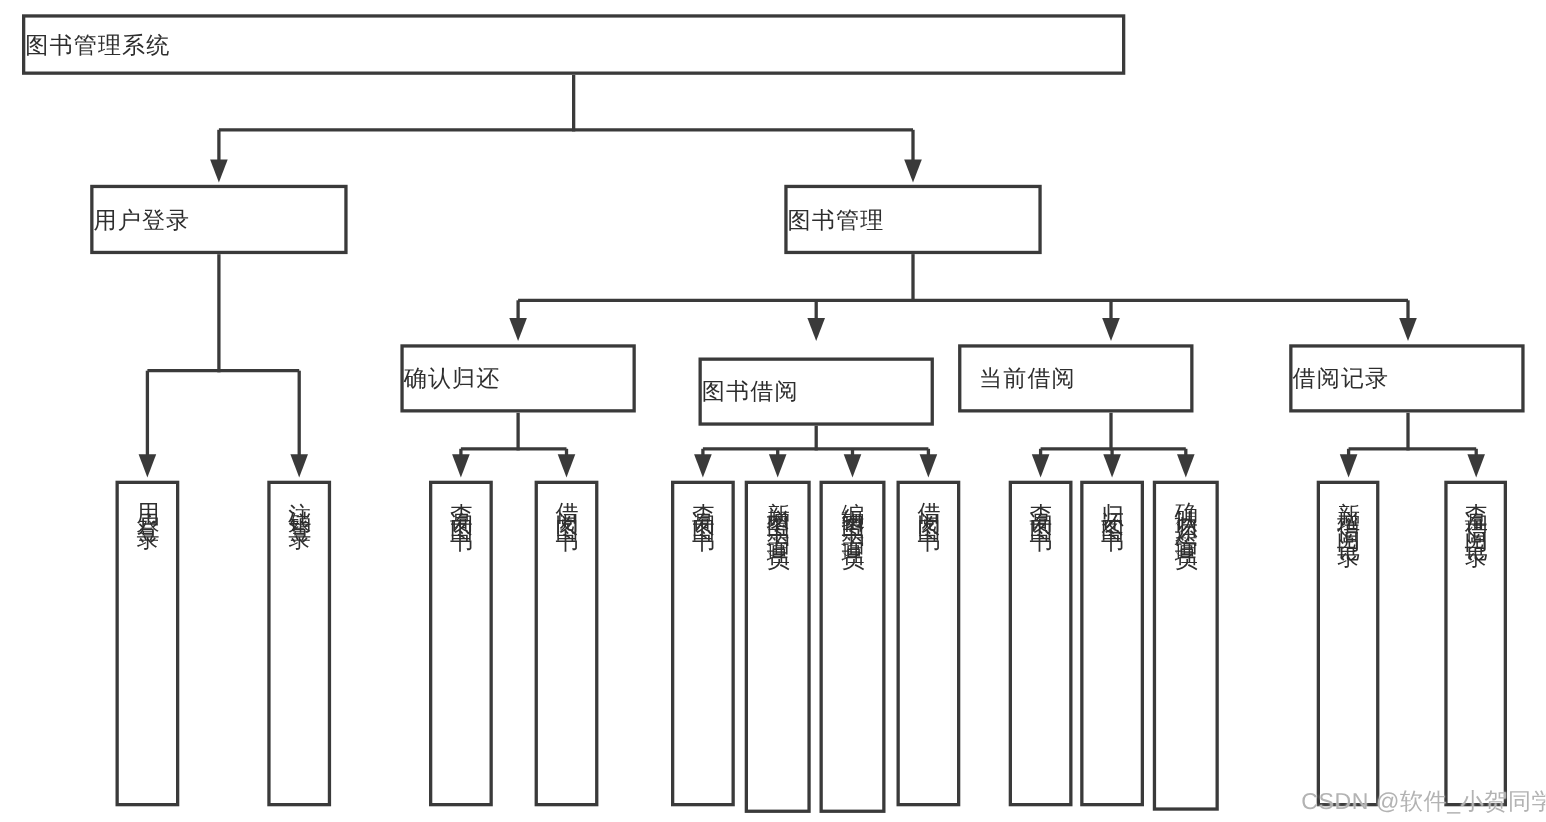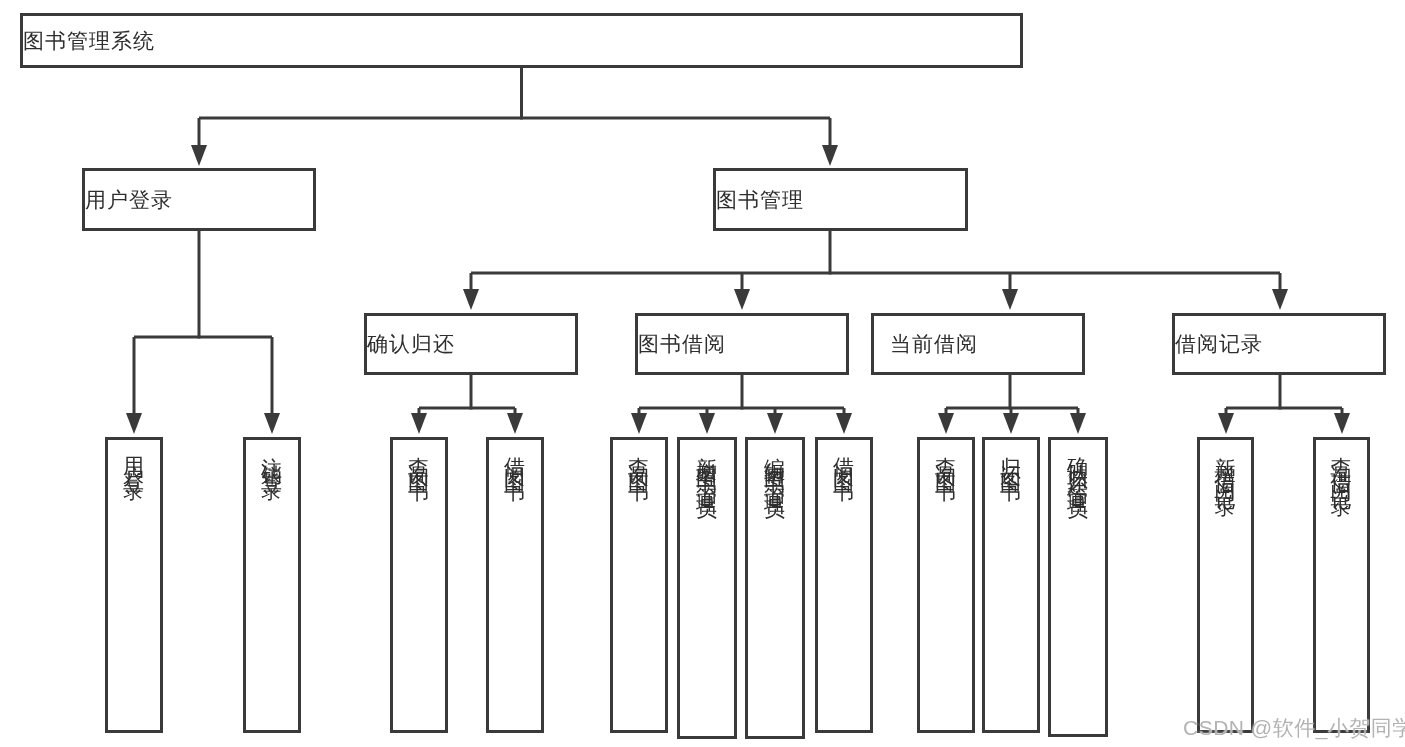--- a/index.html
+++ b/index.html
@@ -39,25 +39,25 @@
     writing-mode: vertical-rl;
     letter-spacing: 8px;
     line-height: 1;
     text-align: center;
   }
   .node.v.long { letter-spacing: 6px; }
   
   .n-root   { left: 20px;  top: 13px;  width: 1003px; height: 55px; }
   
   .n-l2a    { left: 82px;  top: 168px; width: 234px;  height: 63px; }
-  .n-l2b    { left: 713px; top: 168px; width: 255px;  height: 63px; }
+  .n-l2b    { left: 713px; top: 168px; width: 234px;  height: 63px; }
   
   .n-l3     { top: 313px; height: 62px; width: 214px; }
   .n-l3a    { left: 364px; }
-  .n-l3b    { left: 635px; }
+  .n-l3b    { left: 635px; margin-top: 12px; }
   .n-l3c    { left: 871px; padding-left: 16px; }
   .n-l3d    { left: 1172px; }
   
   .leaf     { top: 437px; height: 296px; width: 58px; }
   .n-a1 { left: 105px; }
   .n-a2 { left: 243px; }
   .n-b1 { left: 390px; }
   .n-b2 { left: 486px; }
   .n-c1 { left: 610px; }
   .n-c2 { left: 677px; width: 60px; height: 302px; }

